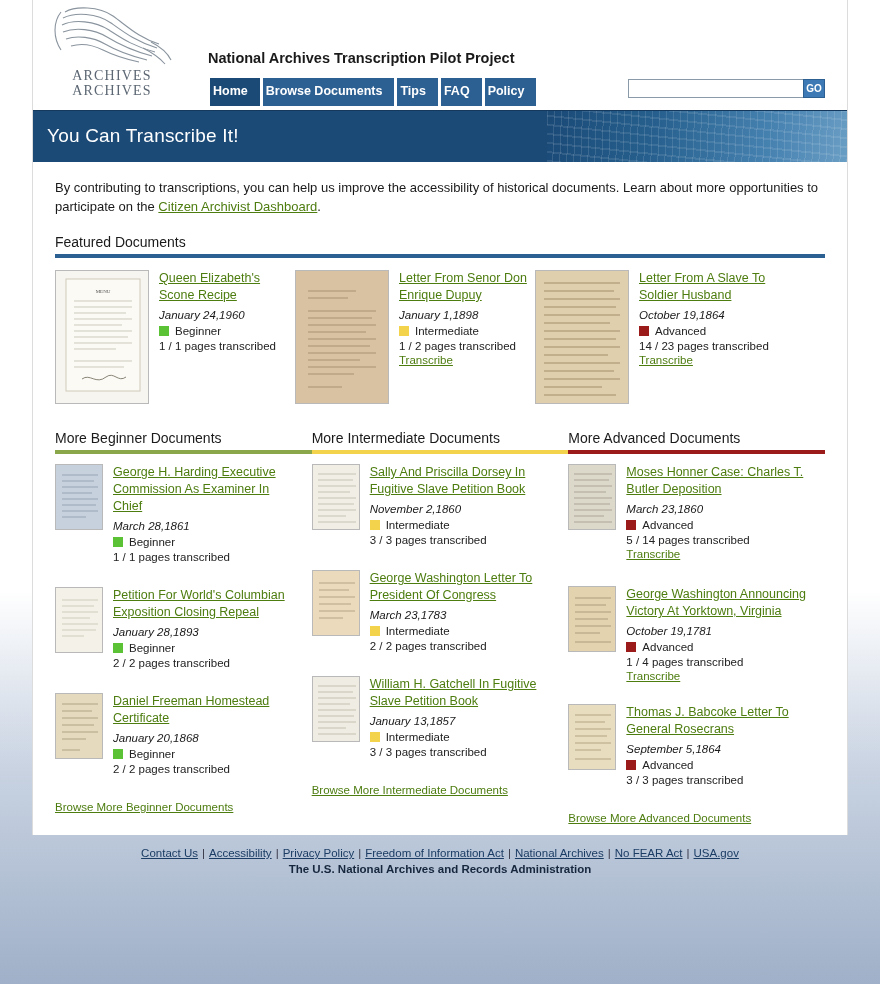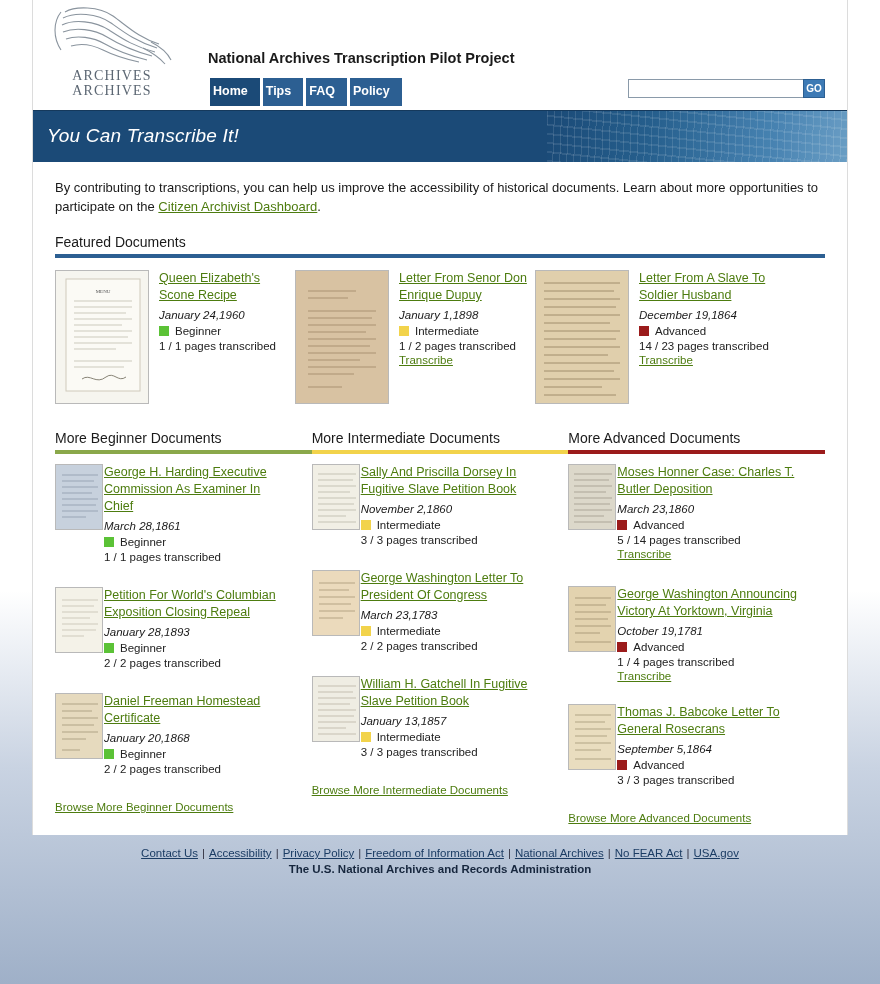--- a/index.html
+++ b/index.html
@@ -95,21 +95,20 @@
     display: flex; align-items: center; justify-content: center;
     cursor: pointer;
   }
   
   .banner {
     height: 52px;
     background: #1b4a77;
     position: relative;
     overflow: hidden;
     border-top: 1px solid #15395c;
-    font-style: italic;
   }
   .banner .texture {
     position: absolute;
     right: 0; top: 0; bottom: 0;
     width: 300px;
     background:
       repeating-linear-gradient(92deg, rgba(255,255,255,.13) 0 1px, rgba(255,255,255,0) 1px 7px),
       linear-gradient(100deg, #1b4a77 0%, #27618f 35%, #4a86b5 75%, #6fa3c9 100%);
     opacity: .95;
   }
@@ -205,21 +204,21 @@
   }
   .col { width: 262px; }
   .col-head {
     font-size: 14px;
     color: #1a1a1a;
     margin-bottom: 4px;
   }
   .col-rule { height: 4px; margin-bottom: 10px; }
   .doc-item {
     display: flex;
-    gap: 1px;
+    gap: 10px;
     margin-bottom: 22px;
   }
   .doc-body { width: 185px; }
   
   .footer {
     width: 880px;
     padding-top: 12px;
     text-align: center;
     font-size: 11.5px;
     color: #1a2c45;
@@ -256,20 +255,21 @@
       <div class="logotext">
         <span>ARCHIVES</span><br>
         <span>ARCHIVES</span>
       </div>
     </div>
 
     <div class="site-title">National Archives Transcription Pilot Project</div>
 
     <div class="navbar">
       <div class="nav-item active">Home</div>
+      <div class="nav-item">Browse Documents</div>
       <div class="nav-item">Tips</div>
       <div class="nav-item">FAQ</div>
       <div class="nav-item">Policy</div>
     </div>
 
     <div class="searchbox">
       <input type="text" placeholder="" style="">
       <div class="go">GO</div>
     </div>
   </div>
@@ -374,21 +374,21 @@
               <line x1="8" y1="92" x2="84" y2="92"></line>
                 <line x1="8" y1="100" x2="78" y2="100"></line>
               <line x1="8" y1="108" x2="84" y2="108"></line>
                 <line x1="8" y1="116" x2="66" y2="116"></line>
               <line x1="8" y1="124" x2="80" y2="124"></line>
             </g>
           </svg>
         </div>
         <div class="doc-body" style="width:158px">
           <div class="meta-title"><a>Letter From A Slave To Soldier Husband</a></div>
-          <div class="meta-date">December 19,1864</div>
+          <div class="meta-date">October 19,1864</div>
           <div class="level">
             <span class="swatch" style="background:#9b1b1b"></span>
             <span>Advanced</span>
           </div>
           <div class="pages">14 / 23 pages transcribed</div>
           <div class="transcribe-link"><a>Transcribe</a></div>
         </div>
       </div>
     </div>
 

